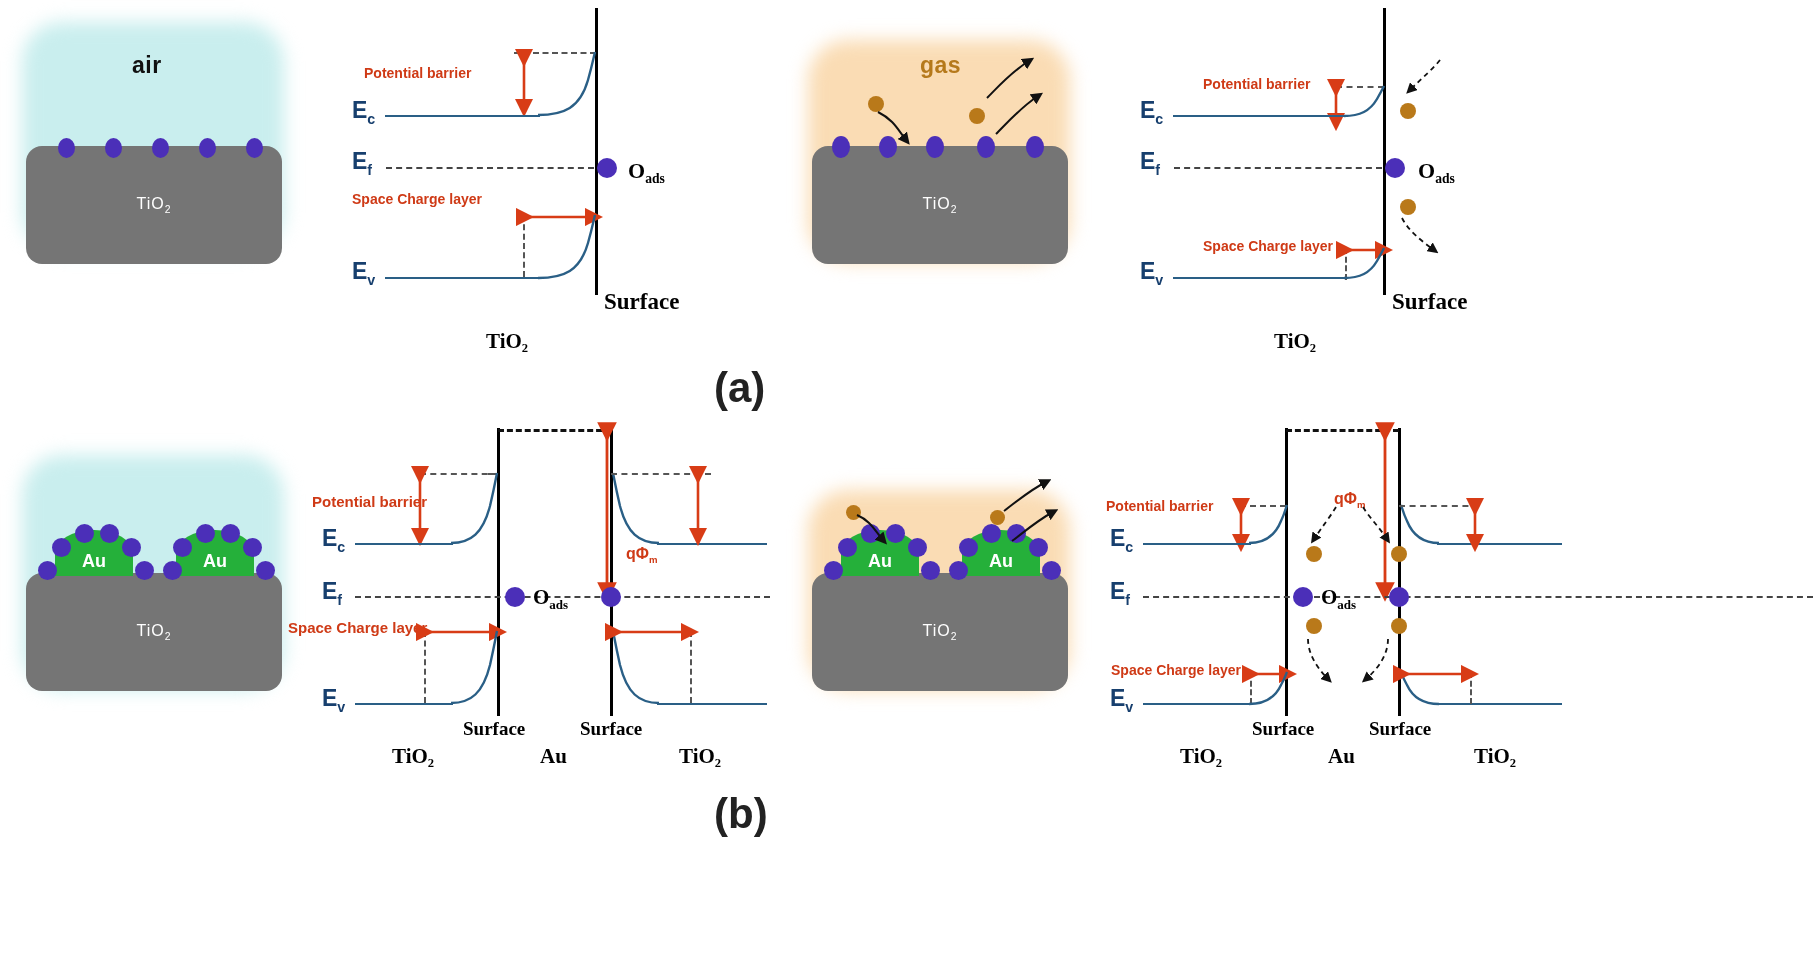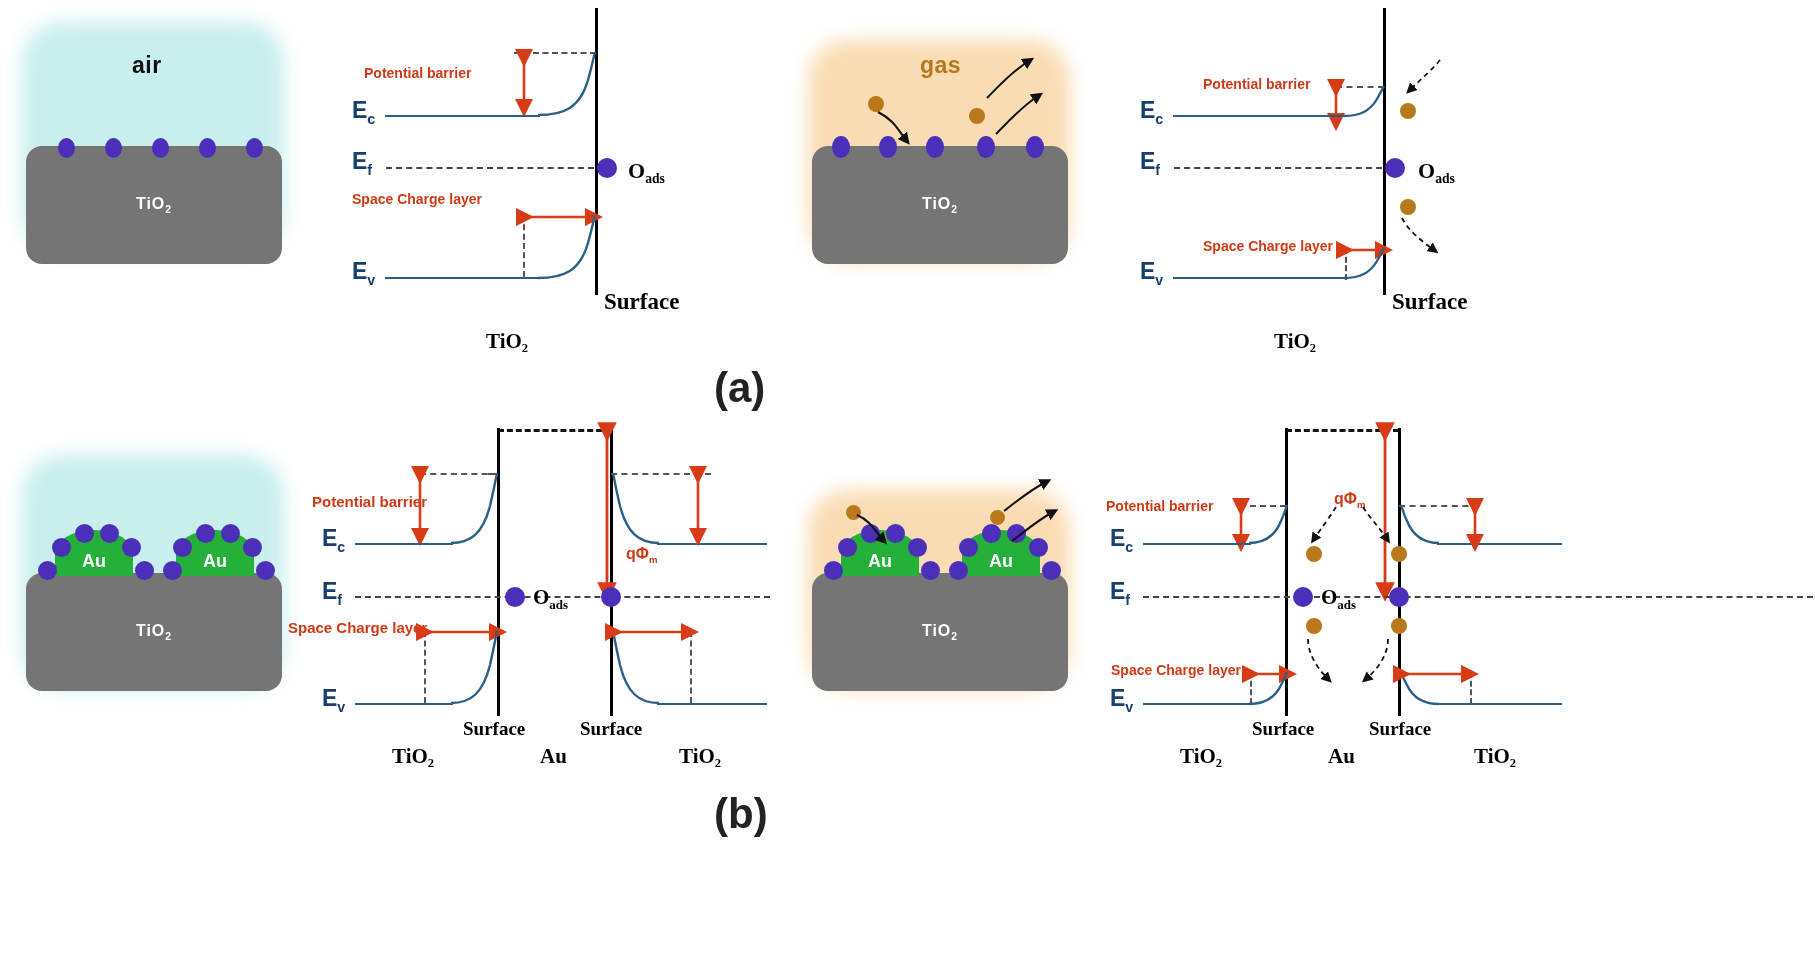--- a/index.html
+++ b/index.html
@@ -10,21 +10,21 @@
 
   
   .atmo{position:absolute;border-radius:40px;filter:blur(9px);}
   .atmo.air{background:#c9eeee;}
   .atmo.gas{background:#fadcb4;}
   .atmo-label{position:absolute;font-weight:bold;letter-spacing:.5px;}
   .atmo-label.air{color:#111;}
   .atmo-label.gas{color:#b5791b;}
 
   .slab{position:absolute;background:#757575;border-radius:16px;display:flex;align-items:center;justify-content:center;}
-  .slab span{color:#fff;font-weight:bold;letter-spacing:1px;}
+  .slab span{color:#fff;font-weight:normal;letter-spacing:1px;}
   .slab span sub{font-size:.65em;}
 
   .odot{position:absolute;border-radius:50%;background:#4b2fb8;}
   .gdot{position:absolute;border-radius:50%;background:#b9791a;}
   .audome{position:absolute;background:#25b03a;border-radius:50% 50% 0 0;display:flex;align-items:flex-end;justify-content:center;}
   .audome span{color:#fff;font-weight:bold;padding-bottom:4px;}
 
   
   .surfline{position:absolute;background:#000;width:3px;}
   .bandflat{position:absolute;background:#2a5f86;height:2px;}

